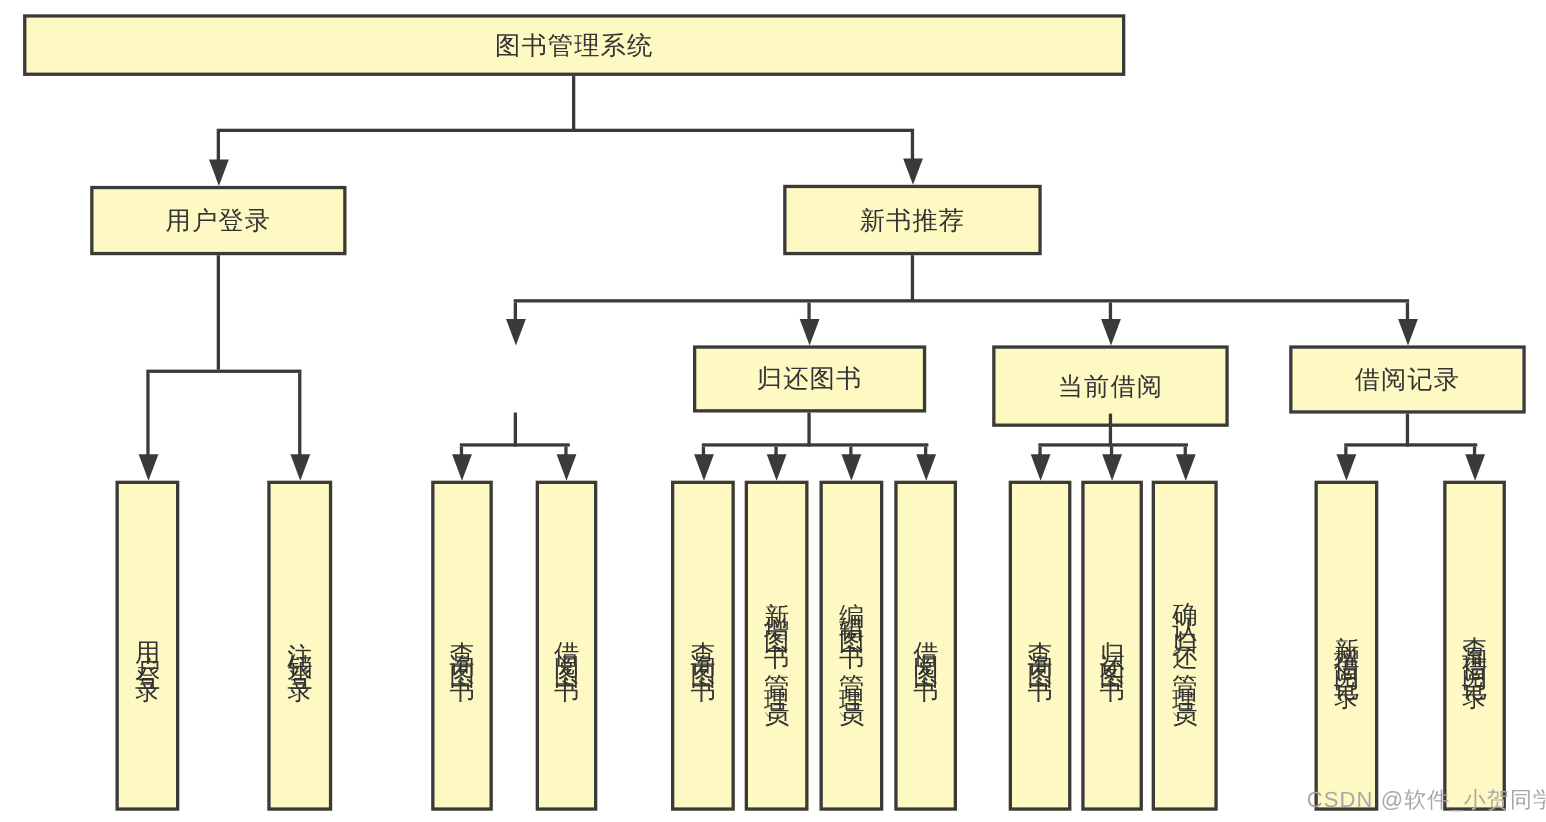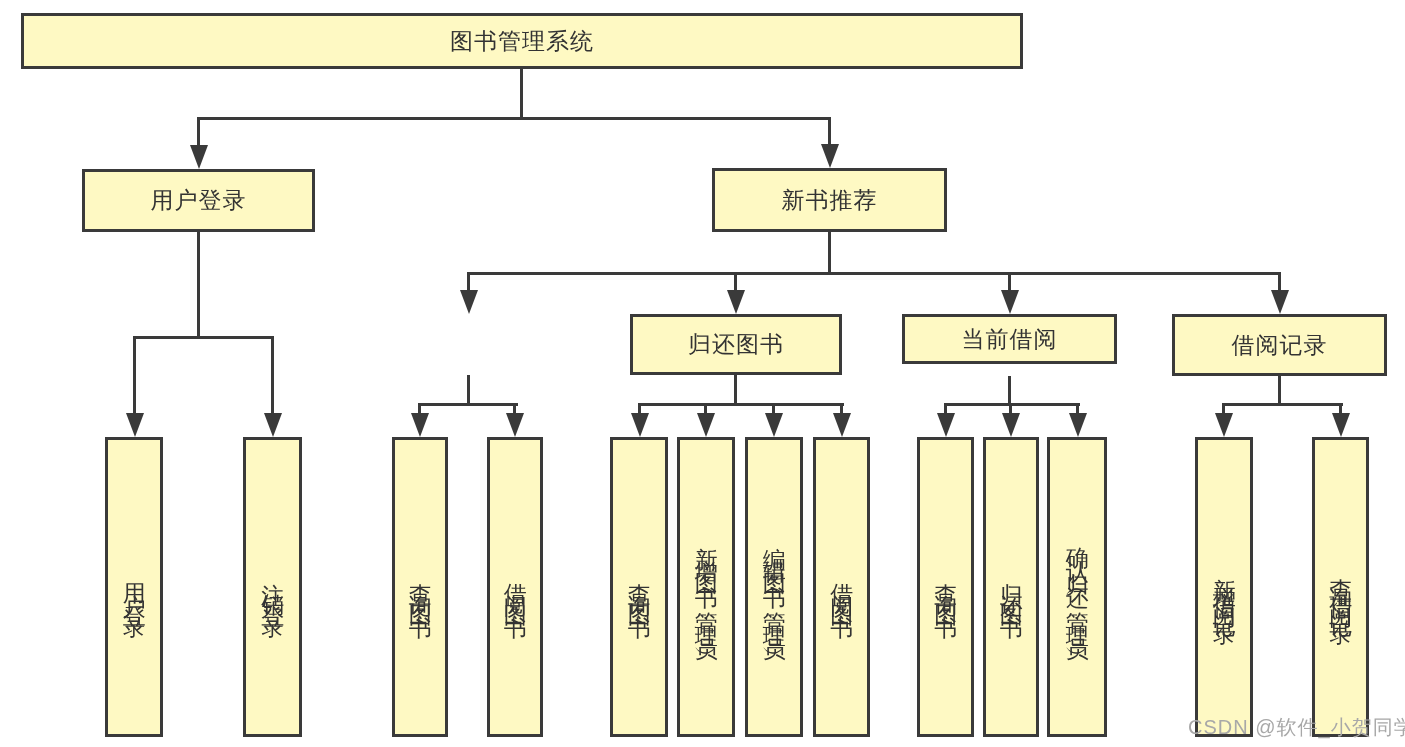--- a/index.html
+++ b/index.html
@@ -45,21 +45,21 @@
 
   <div class="node" style="left:712px; top:168px; width:235px; height:64px;">
     <span>新书推荐</span>
   </div>
 
 
   <div class="node" style="left:630px; top:314px; width:212px; height:61px;">
     <span>归还图书</span>
   </div>
 
-  <div class="node" style="left:902px; top:314px; width:215px; height:50px;">
+  <div class="node" style="left:902px; top:314px; width:215px; height:74px;">
     <span>当前借阅</span>
   </div>
 
   <div class="node" style="left:1172px; top:314px; width:215px; height:62px;">
     <span>借阅记录</span>
   </div>
 
   <div class="node vnode" style="left:105px; top:437px; width:58px; height:300px;">
     <span>用户登录</span>
   </div>

